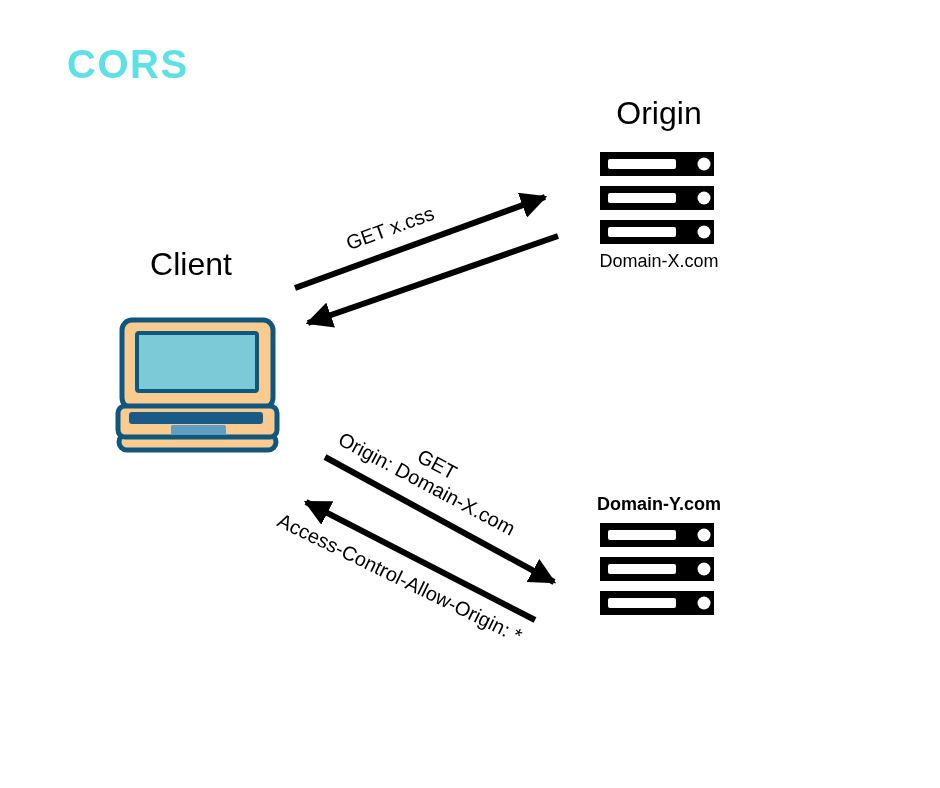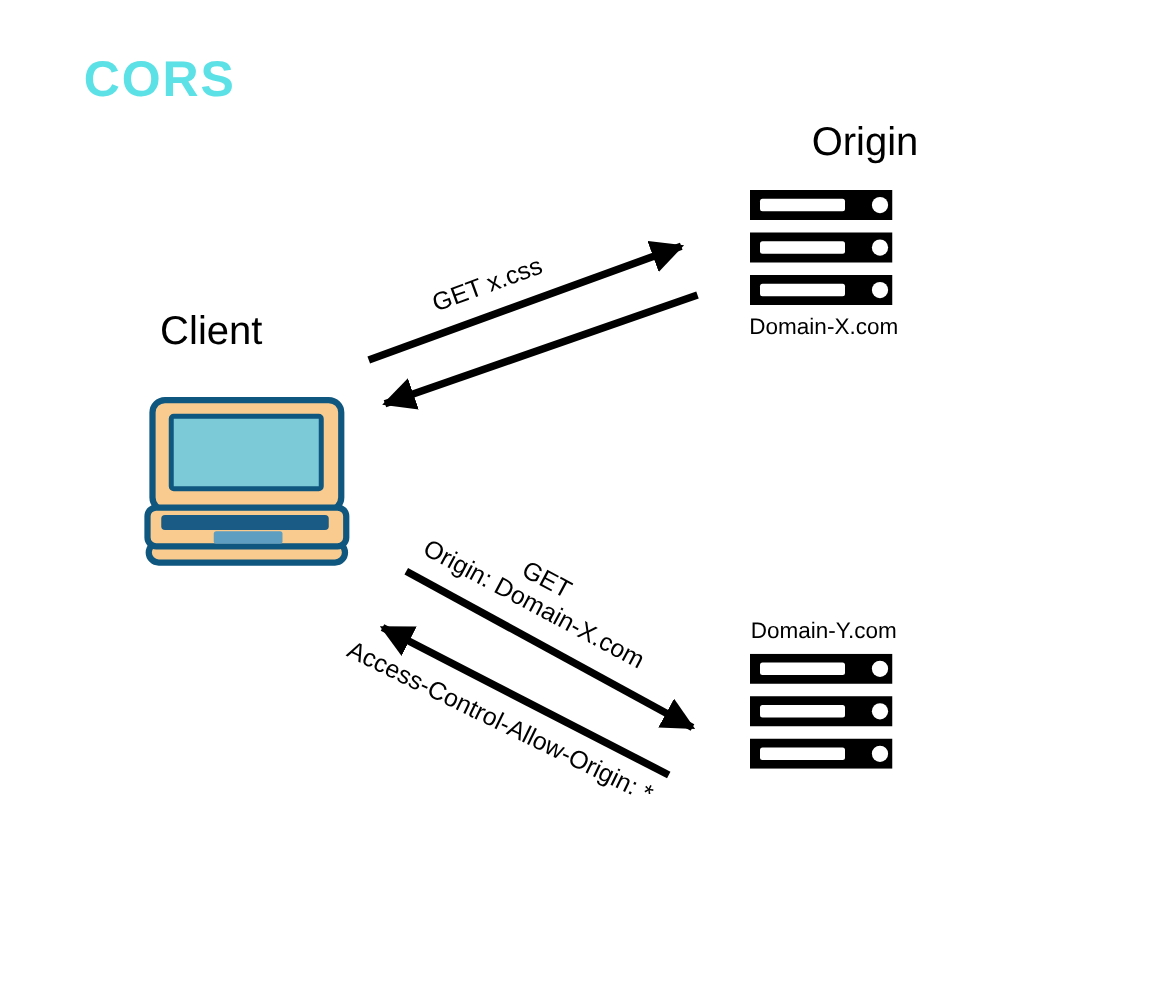--- a/index.html
+++ b/index.html
@@ -28,24 +28,24 @@
     color: var(--color-title, #5CE1E6);
   }
   .label {
     position: absolute;
     color: #000000;
     white-space: nowrap;
     transform: translateX(-50%);
   }
   .node-label { font-size: 32px; }
   .domain-label { font-size: 18px; text-align: center; }
-  .origin-label   { left: 659px; top: 95px; margin-left: 33px; }
-  .client-label   { left: 169px; top: 246px; text-align: center; }
+  .origin-label   { left: 659px; top: 95px; }
+  .client-label   { left: 191px; top: 246px; text-align: center; }
   .domain-x-label { left: 659px; top: 251px; }
-  .domain-y-label { left: 659px; top: 494px; }
+  .domain-y-label { left: 659px; top: 494px; font-weight: bold; }
   .other-label    { left: 659px; top: 633px; }
   .server-icon {
     position: absolute;
     width: 114px;
     height: 92px;
   }
   .origin-server-icon { left: 600px; top: 152px; }
   .other-server-icon  { left: 600px; top: 523px; }
   .server-body { fill: var(--color-server, #000000); }
   .server-slot { fill: #ffffff; }

